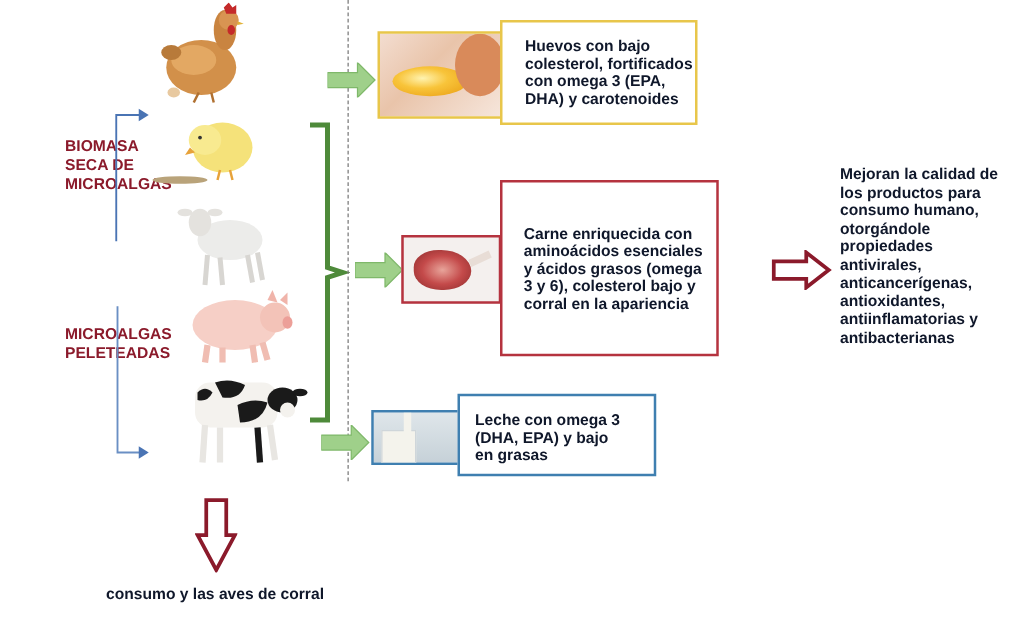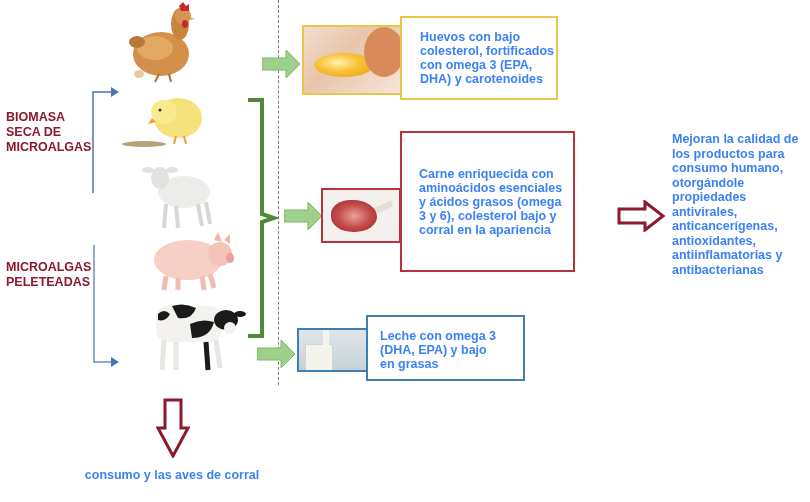--- a/index.html
+++ b/index.html
@@ -1,20 +1,20 @@
 <!DOCTYPE html>
 <html><head>
   <meta charset="utf-8">
   <style>
     * { box-sizing: border-box; margin: 0; padding: 0; }
     html, body { width: 810px; height: 502px; background: #ffffff; overflow: hidden; }
     body { position: relative; font-family: "Liberation Sans", sans-serif; font-weight: bold; color: #1f1f1f; }
     .abs { position: absolute; }
-    .label-red { color: #8b1a2b; font-size: 12.5px; line-height: 15px; font-weight: bold; }
-    .box-text { font-size: 12.5px; line-height: 14px; color: #3b82f6; }
+    .label-red { color: #8b1a2b; font-size: 12.5px; line-height: 15px; font-weight: bold; margin-left: 46px; }
+    .box-text { font-size: 12.5px; line-height: 14px; color: #0f172a; }
     .dashline { border-left: 1px dashed #7a7a7a; width: 0; }
     .animal { display: block; }
     .photo { overflow: hidden; }
   </style>
 </head>
 <body>
 
 <div class="abs label-red" style="left:6px; top:110px;">
   <div>BIOMASA</div>
   <div>SECA DE</div>
@@ -117,21 +117,21 @@
   <div>Huevos con bajo</div>
   <div>colesterol, fortificados</div>
   <div>con omega 3 (EPA,</div>
   <div>DHA) y carotenoides</div>
 </div>
 
 <div class="abs photo" style="left:321px; top:188px; width:80px; height:55px; border:2px solid #b5333f; background:#f4f0ee;">
   <div class="abs" style="left:8px; top:10px; width:46px; height:32px; border-radius:45% 55% 50% 50%; background:radial-gradient(ellipse at 50% 50%,#e8a49a 0%,#c44a4a 50%,#8a2a2a 100%);"></div>
   <div class="abs" style="left:52px; top:14px; width:18px; height:6px; background:#e8ddd6; transform:rotate(-25deg);"></div>
 </div>
-<div class="abs box-text" style="left:400px; top:131px; width:175px; height:141px; border:2px solid #b5333f; padding:34px 0 0 17px; background:#ffffff;">
+<div class="abs box-text" style="left:400px; top:144px; width:175px; height:141px; border:2px solid #b5333f; padding:34px 0 0 17px; background:#ffffff;">
   <div>Carne enriquecida con</div>
   <div>aminoácidos esenciales</div>
   <div>y ácidos grasos (omega</div>
   <div>3 y 6), colesterol bajo y</div>
   <div>corral en la apariencia</div>
 </div>
 
 <div class="abs photo" style="left:297px; top:328px; width:72px; height:44px; border:2px solid #3f7fb0; background:linear-gradient(180deg,#dfe6ea 0%,#c6d1d8 100%);">
   <div class="abs" style="left:6px; top:14px; width:28px; height:30px; background:#f4f3ec; border:1px solid #cfd6da;"></div>
   <div class="abs" style="left:24px; top:0; width:6px; height:20px; background:#f4f3ec;"></div>

